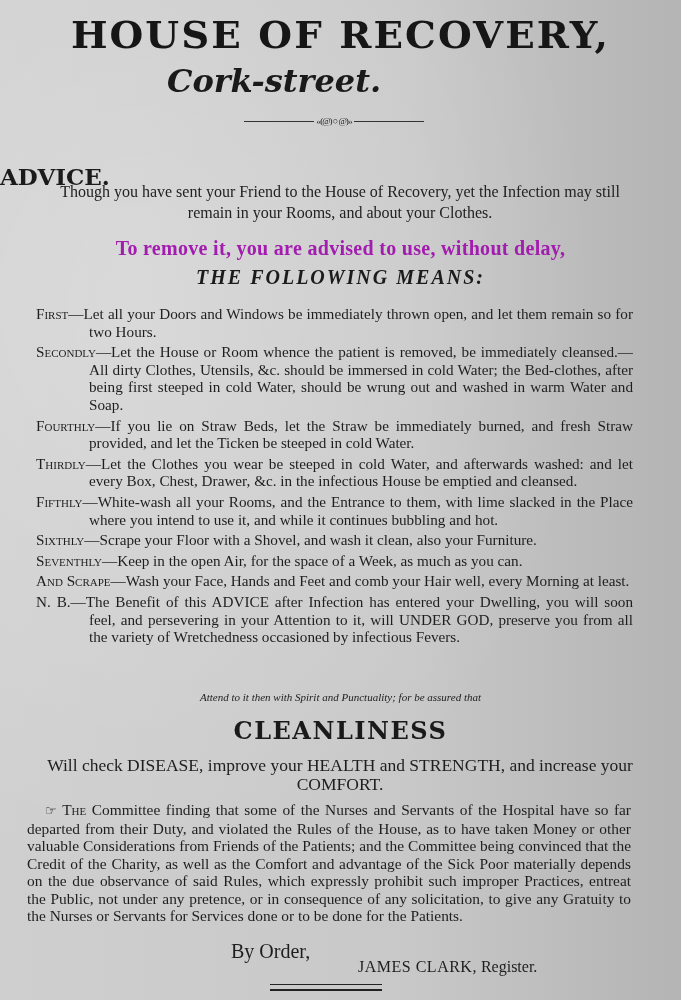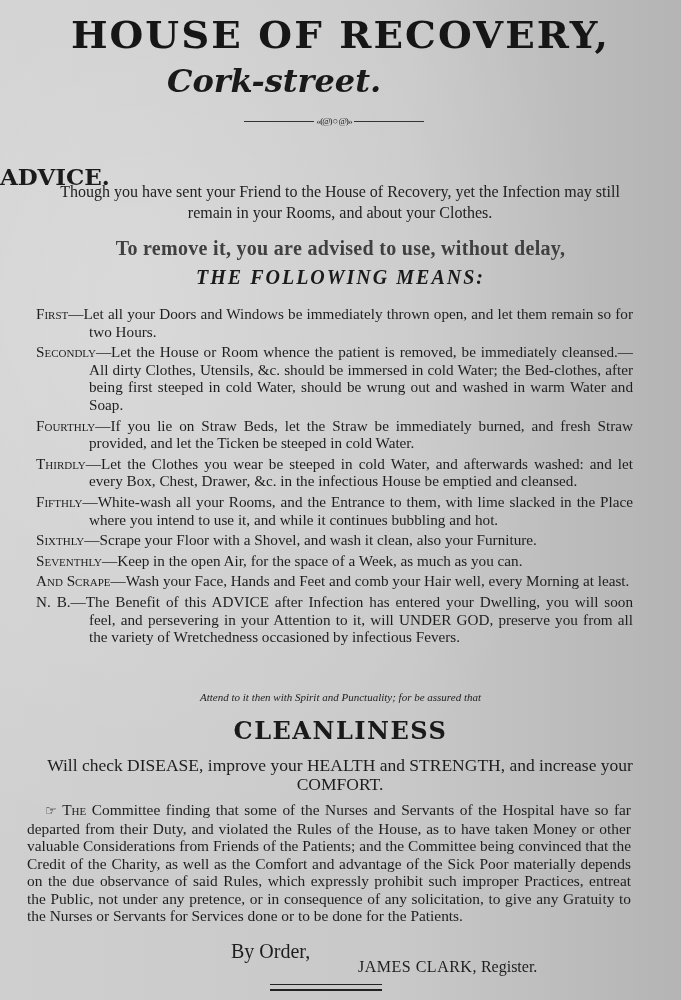--- a/index.html
+++ b/index.html
@@ -34,21 +34,21 @@
   .advice-h {
     position: absolute; top: 138px; left: 0; width: 559px; text-align: left;
     font-family: "DejaVu Serif", serif; font-weight: bold; font-size: 23px; color: #1b1b1b; margin-top: 25px;
   }
   .intro {
     position: absolute; top: 181px; left: 40px; width: 600px; text-align: center;
     font-size: 16px; line-height: 21px; color: #222;
   }
   .remove {
     position: absolute; top: 237px; left: 0; width: 681px; text-align: center;
-    font-size: 20px; font-weight: bold; color: #404040; letter-spacing: 0.3px;
+    font-size: 20px; font-weight: bold; color: #a21caf; letter-spacing: 0.3px;
   }
   .means {
     position: absolute; top: 266px; left: 0; width: 681px; text-align: center;
     font-size: 20px; font-weight: bold; font-style: italic; letter-spacing: 2px; color: #1b1b1b;
   }
   .items { position: absolute; top: 305px; left: 36px; width: 597px; }
   .item {
     font-size: 15.2px; line-height: 17.6px; text-align: justify; margin-bottom: 3px;
     padding-left: 53px; text-indent: -53px; color: #1e1e1e;
   }

